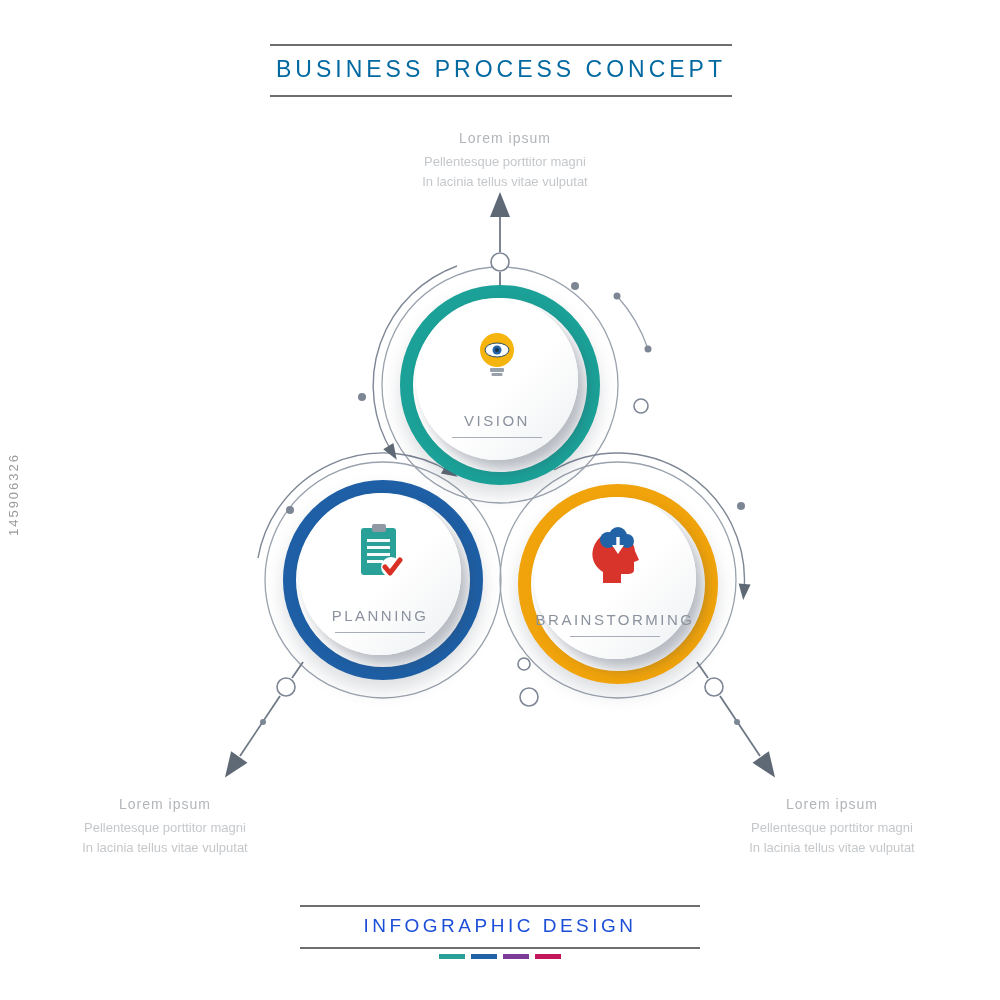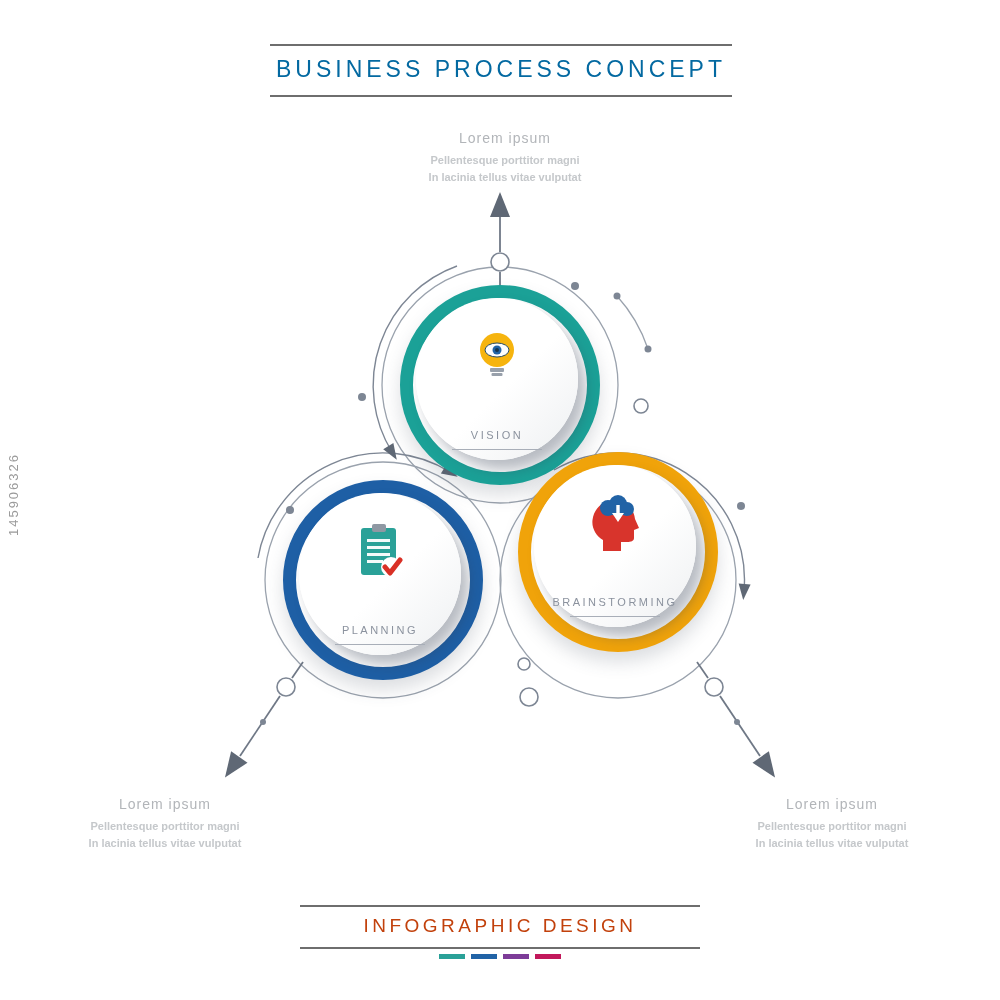--- a/index.html
+++ b/index.html
@@ -24,63 +24,63 @@
     text-align:center; border-top:2px solid #6e6e6e; border-bottom:2px solid #6e6e6e;
     padding:10px 0 12px 0;
   }
   .header-title { font-size:23px; letter-spacing:4px; color:#0369a1; font-weight:400; }
 
   .footer {
     position:absolute; top:905px; left:300px; width:400px; z-index:3;
     text-align:center; border-top:2px solid #6e6e6e; border-bottom:2px solid #6e6e6e;
     padding:8px 0 10px 0;
   }
-  .footer-title { font-size:19px; letter-spacing:3.5px; color:#c2410c; font-weight:400; }
+  .footer-title { font-size:19px; letter-spacing:3.5px; color:#1d4ed8; font-weight:400; }
   .footer-bars {
     position:absolute; top:954px; left:0; width:1000px; z-index:3;
     display:flex; justify-content:center; gap:6px;
   }
   .footer-bar { width:26px; height:5px; }
 
   
   .tblock { position:absolute; width:300px; text-align:center; z-index:3;margin-top:8px; }
   .tblock .th { font-size:14px; letter-spacing:1px; color:#b2b5b9; margin-bottom:6px; }
-  .tblock .tl { font-size:11px; line-height:1.55; color:#c5c8cb;font-weight:bold; }
+  .tblock .tl { font-size:13px; line-height:1.55; color:#c5c8cb; }
   .tblock-top { left:355px; top:122px; }
   .tblock-bl  { left:15px;  top:788px; }
   .tblock-br  { left:682px; top:788px; }
 
   
   .watermark {
     position:absolute; left:-52px; top:487px; width:130px; z-index:4;
     transform:rotate(-90deg); transform-origin:center;
     color:#9a9a9a; font-size:13px; letter-spacing:2px; text-align:center;
   }
 
   
   .node { position:absolute; width:200px; height:200px; z-index:2; }
   .node-vision        { left:400px; top:285px; }
   .node-planning      { left:283px; top:480px; }
-  .node-brainstorming { left:518px; top:452px; }
+  .node-brainstorming { left:518px; top:484px; }
 
   .ring {
     position:absolute; inset:0; border-radius:50%;
     border:13px solid #cccccc; background:#ffffff;
     box-shadow:0 10px 18px rgba(60,70,90,0.18);
     box-sizing:border-box;
   }
   .inner {
     position:absolute; left:16px; top:13px; width:162px; height:162px;
     border-radius:50%;
     background:linear-gradient(135deg,#ffffff 55%, #edeff1 100%);
     box-shadow:8px 10px 14px rgba(50,60,80,0.35);
     display:flex; flex-direction:column; align-items:center;
   }
   .icon-wrap { margin-top:30px; height:56px; display:flex; align-items:center; justify-content:center; }
-  .node-label { margin-top:45px; font-size:11px; letter-spacing:2.5px; color:#8b929e; white-space:nowrap; }
+  .node-label { margin-top:28px; font-size:15px; letter-spacing:2.5px; color:#8b929e; white-space:nowrap; }
   .node-underline { margin-top:8px; width:90px; border-top:1px solid #a8aeb8; }
 </style>
 </head>
 <body>
 
 <svg class="deco" width="1000" height="1000" viewBox="0 0 1000 1000" aria-hidden="true">
 
   <circle class="thin" cx="500" cy="385" r="118"></circle>
   <circle class="thin" cx="383" cy="580" r="118"></circle>
   <circle class="thin" cx="618" cy="580" r="118"></circle>

